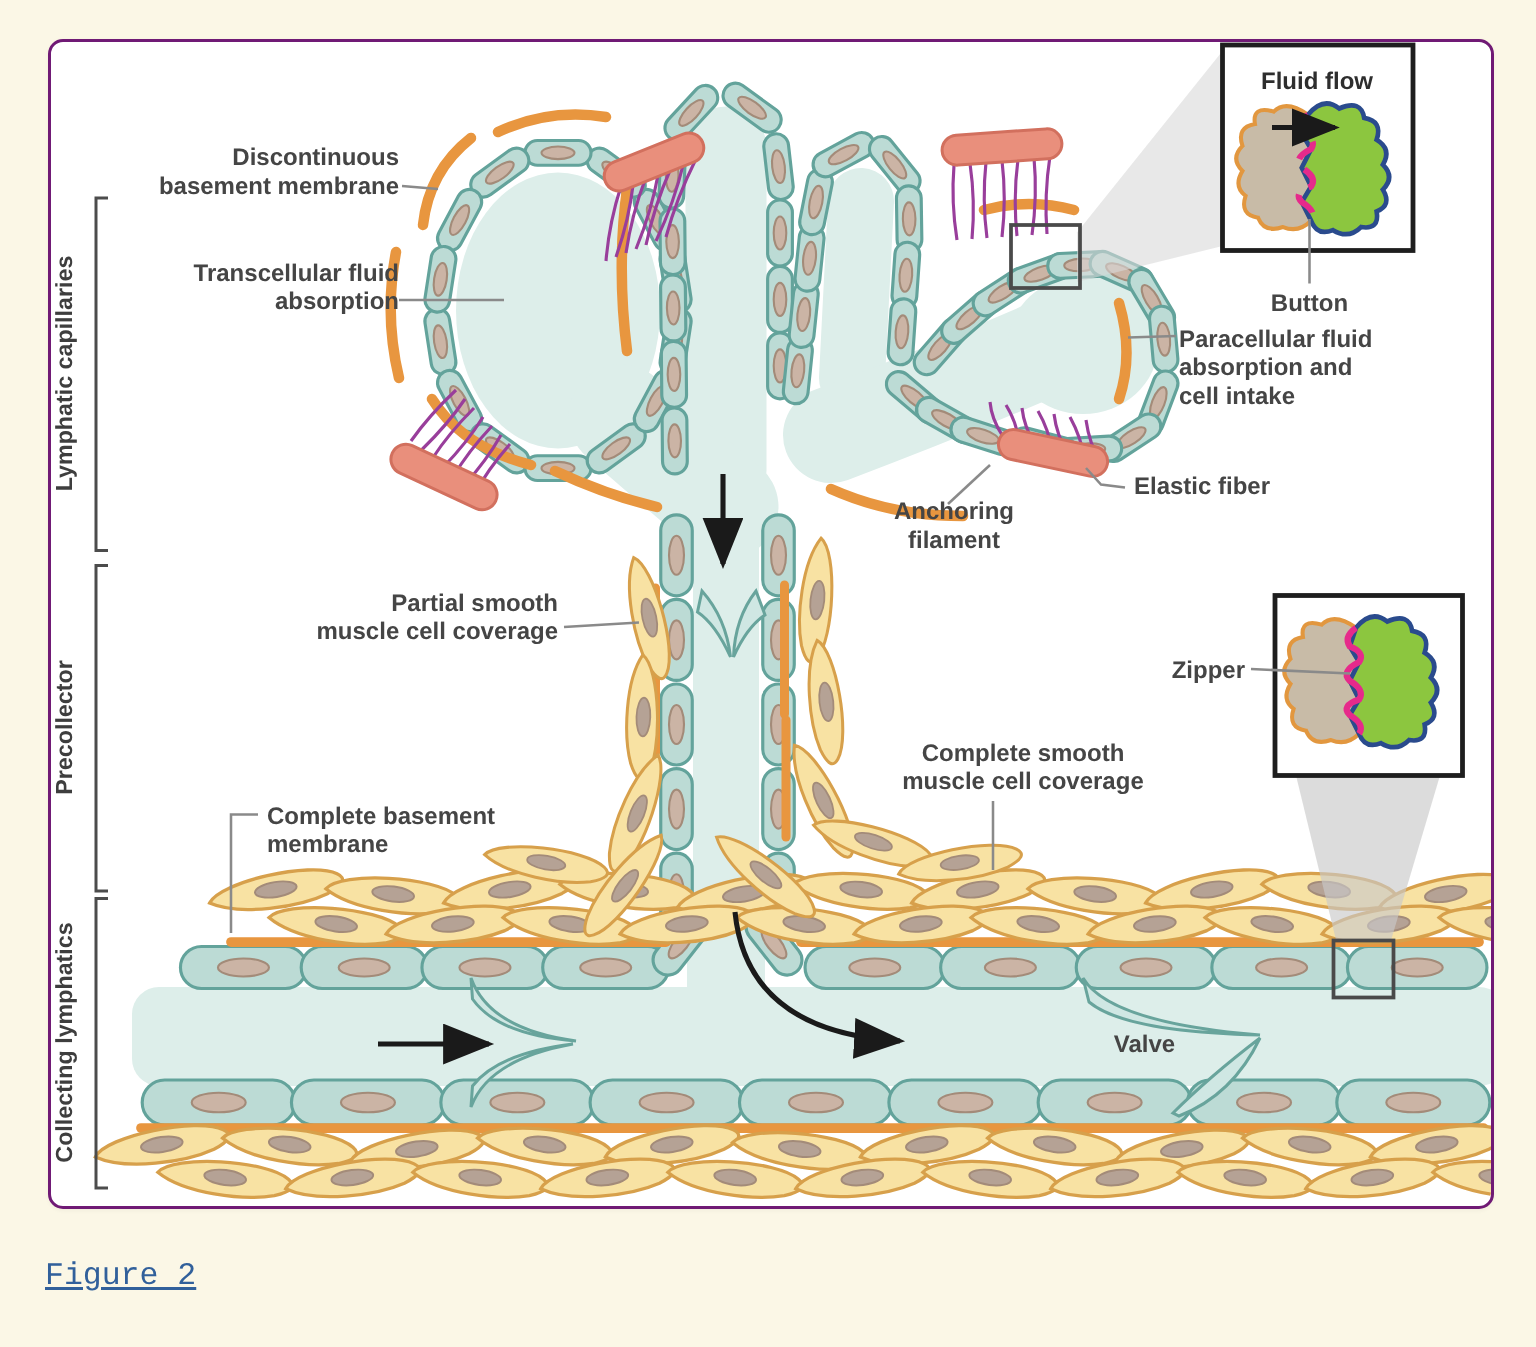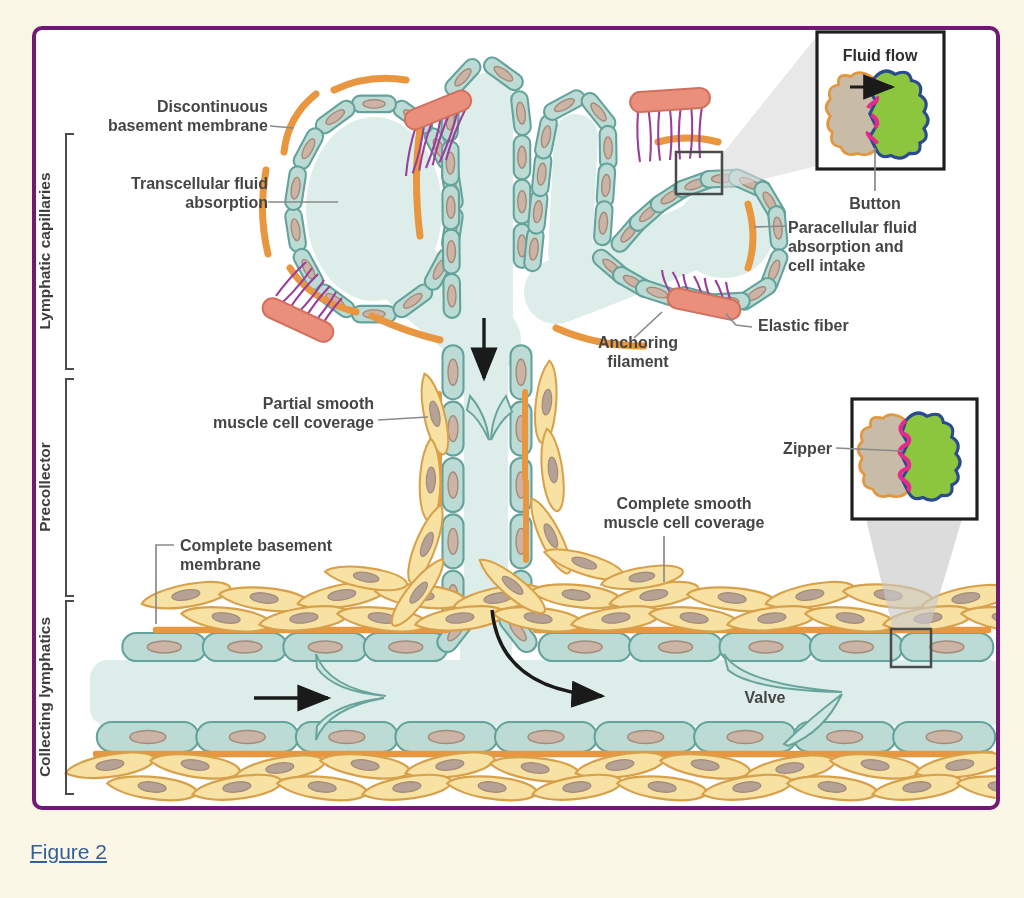--- a/index.html
+++ b/index.html
@@ -1,23 +1,23 @@
 <!DOCTYPE html>
 <html><head>
 <meta charset="utf-8">
 <style>
   html,body{margin:0;padding:0;}
   body{width:1024px;height:898px;position:relative;background:#fbf7e6;font-family:"Liberation Sans",sans-serif;}
-  .card{position:absolute;left:32px;top:26px;width:960px;height:776px;background:#ffffff;border:4px solid #701a75;border-radius:10px;box-shadow:0 1px 3px rgba(0,0,0,0.04);}
+  .card{position:absolute;left:32px;top:26px;width:960px;height:776px;background:#ffffff;border:2px solid #701a75;border-radius:10px;box-shadow:0 1px 3px rgba(0,0,0,0.04);}
   svg{display:block;border-radius:10px;}
   svg text{font-family:"Liberation Sans",sans-serif;fill:#454545;font-weight:600;}
   .lbl{font-size:16px;}
   .seclbl{font-size:15.5px;fill:#3e3e3e;}
   .insettitle{font-size:16px;fill:#2e2e2e;}
-  .fig-link{position:absolute;left:30px;top:840px;font-family:Liberation Sans, sans-serif;font-size:21px;color:#31609b;text-decoration:underline;cursor:pointer;}
+  .fig-link{position:absolute;left:30px;top:840px;font-family:Liberation Mono, monospace;font-size:21px;color:#31609b;text-decoration:underline;cursor:pointer;}
 </style>
 </head>
 <body>
 
 <div class="card">
 <svg id="dsvg" width="960" height="776" viewBox="0 0 960 776">
   <defs>
     <marker id="arw" markerWidth="11" markerHeight="9" refX="9" refY="4" orient="auto">
       <path d="M0,0 L10,4 L0,8 Z" fill="#1a1a1a"></path>
     </marker>

